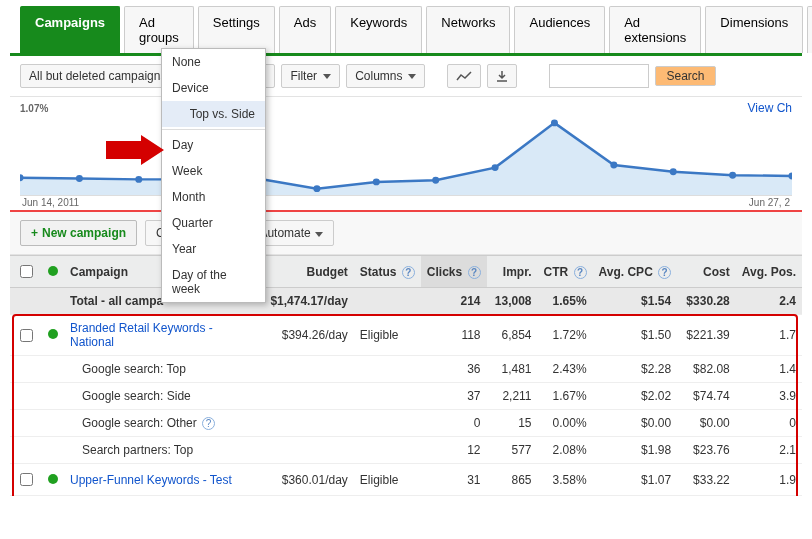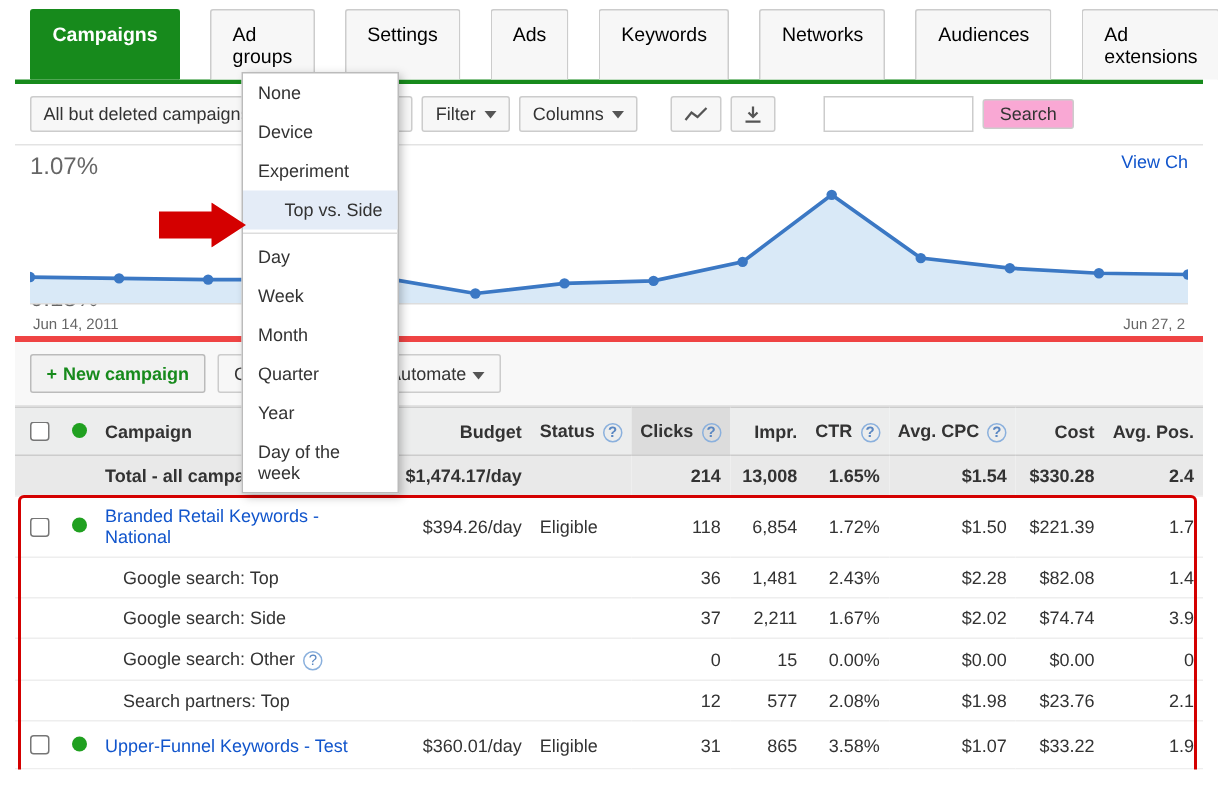--- a/index.html
+++ b/index.html
@@ -1,37 +1,37 @@
 <!DOCTYPE html>
 <html><head>
 <meta charset="utf-8">
 <style>
   * { box-sizing: border-box; }
   body { margin:0; font-family: Arial, Helvetica, sans-serif; font-size:12px; background:#fff; color:#333; width:812px; }
   
-  .tabs { display:flex; align-items:stretch; border-bottom:3px solid #178a1c; padding:6px 10px 0 10px; gap:16px; }
+  .tabs { display:flex; align-items:stretch; border-bottom:3px solid #178a1c; padding:6px 10px 0 10px; gap:0; }
   .tab { padding:8px 14px; font-size:13px; color:#000000; cursor:pointer; border:1px solid #ccc; border-bottom:none; background:#f7f7f7; margin-right:4px; border-radius:2px 2px 0 0; }
   .tab.active { background:#178a1c; color:#fff; font-weight:bold; border-color:#178a1c; }
   
   .toolbar1 { display:flex; align-items:center; gap:6px; padding:8px 10px; border-bottom:1px solid #e3e3e3; }
   .dd { display:inline-flex; align-items:center; gap:4px; border:1px solid #ccc; background:#f7f7f7; padding:4px 8px; border-radius:2px; cursor:pointer; }
   .caret { width:0; height:0; border-left:4px solid transparent; border-right:4px solid transparent; border-top:5px solid #555; display:inline-block; margin-left:2px; }
   .iconbtn { border:1px solid #ccc; background:#f7f7f7; padding:3px 8px; border-radius:2px; cursor:pointer; height:24px; display:inline-flex; align-items:center; justify-content:center; }
   .searchbox { border:1px solid #ccc; height:24px; width:100px; padding:0 6px; }
-  .searchbtn { border:1px solid #ccc; background:#f9a8d4; padding:2px 10px; border-radius:2px; cursor:pointer;text-align:center; }
+  .searchbtn { border:1px solid #ccc; background:#fdba74; padding:2px 10px; border-radius:2px; cursor:pointer;text-align:center; }
 
   
   .chart-wrap { position:relative; padding:6px 10px 2px 10px; }
-  .ylabel { font-size:16px; color:#666; }
+  .ylabel { font-size:10px; color:#666;font-weight:bold; }
   .chart { position:relative; height:80px; border-bottom:1px solid #ddd; background:linear-gradient(#fff,#fff); margin:2px 0 0 0;}
   .xdates { display:flex; justify-content:space-between; font-size:10px; color:#666; padding:2px 2px 0 2px;}
   .viewlink { position:absolute; right:10px; top:4px; color:#1155cc; cursor:pointer; }
 
   
-  .toolbar2 { display:flex; align-items:center; gap:8px; padding:8px 10px; border-top:4px solid #ef4444; border-bottom:1px solid #e3e3e3; background:#f8f8f8; }
+  .toolbar2 { display:flex; align-items:center; gap:8px; padding:8px 10px; border-top:2px solid #ef4444; border-bottom:1px solid #e3e3e3; background:#f8f8f8; }
   .newcamp { border:1px solid #bbb; background:#f2f2f2; padding:5px 10px; border-radius:2px; color:#178a1c; font-weight:bold; cursor:pointer; }
   .plus { color:#178a1c; font-weight:bold; margin-right:4px; }
   .greybtn { border:1px solid #ccc; background:#f7f7f7; padding:5px 10px; border-radius:2px; cursor:pointer; }
 
   
   table { border-collapse:collapse; width:100%; }
   th, td { padding:6px 6px; font-size:12px; }
   thead th { background:#eceded; border-top:1px solid #ccc; border-bottom:1px solid #ccc; text-align:left; font-weight:bold; color:#333; white-space:nowrap;}
   thead th.num, tbody td.num { text-align:right; }
   thead th.sorted { background:#dcdcdc; }
@@ -271,21 +271,20 @@
             <td class="num">1.9</td>
           </tr>
         </tbody>
     </table>
     <div id="redbox" class="redbox" style="left: 2px; top: 58.5px; width: 786px; height: 204px;"></div>
   </div>
 
   <div class="segment-menu" id="segmenu">
       <div class="mi">None</div>
       <div class="mi">Device</div>
-      <div class="mi">Experiment</div>
       <div class="mi sel">Top vs. Side</div>
       <div class="sep"></div>
       <div class="mi">Day</div>
       <div class="mi">Week</div>
       <div class="mi">Month</div>
       <div class="mi">Quarter</div>
       <div class="mi">Year</div>
       <div class="mi">Day of the week</div>
     </div>
 

